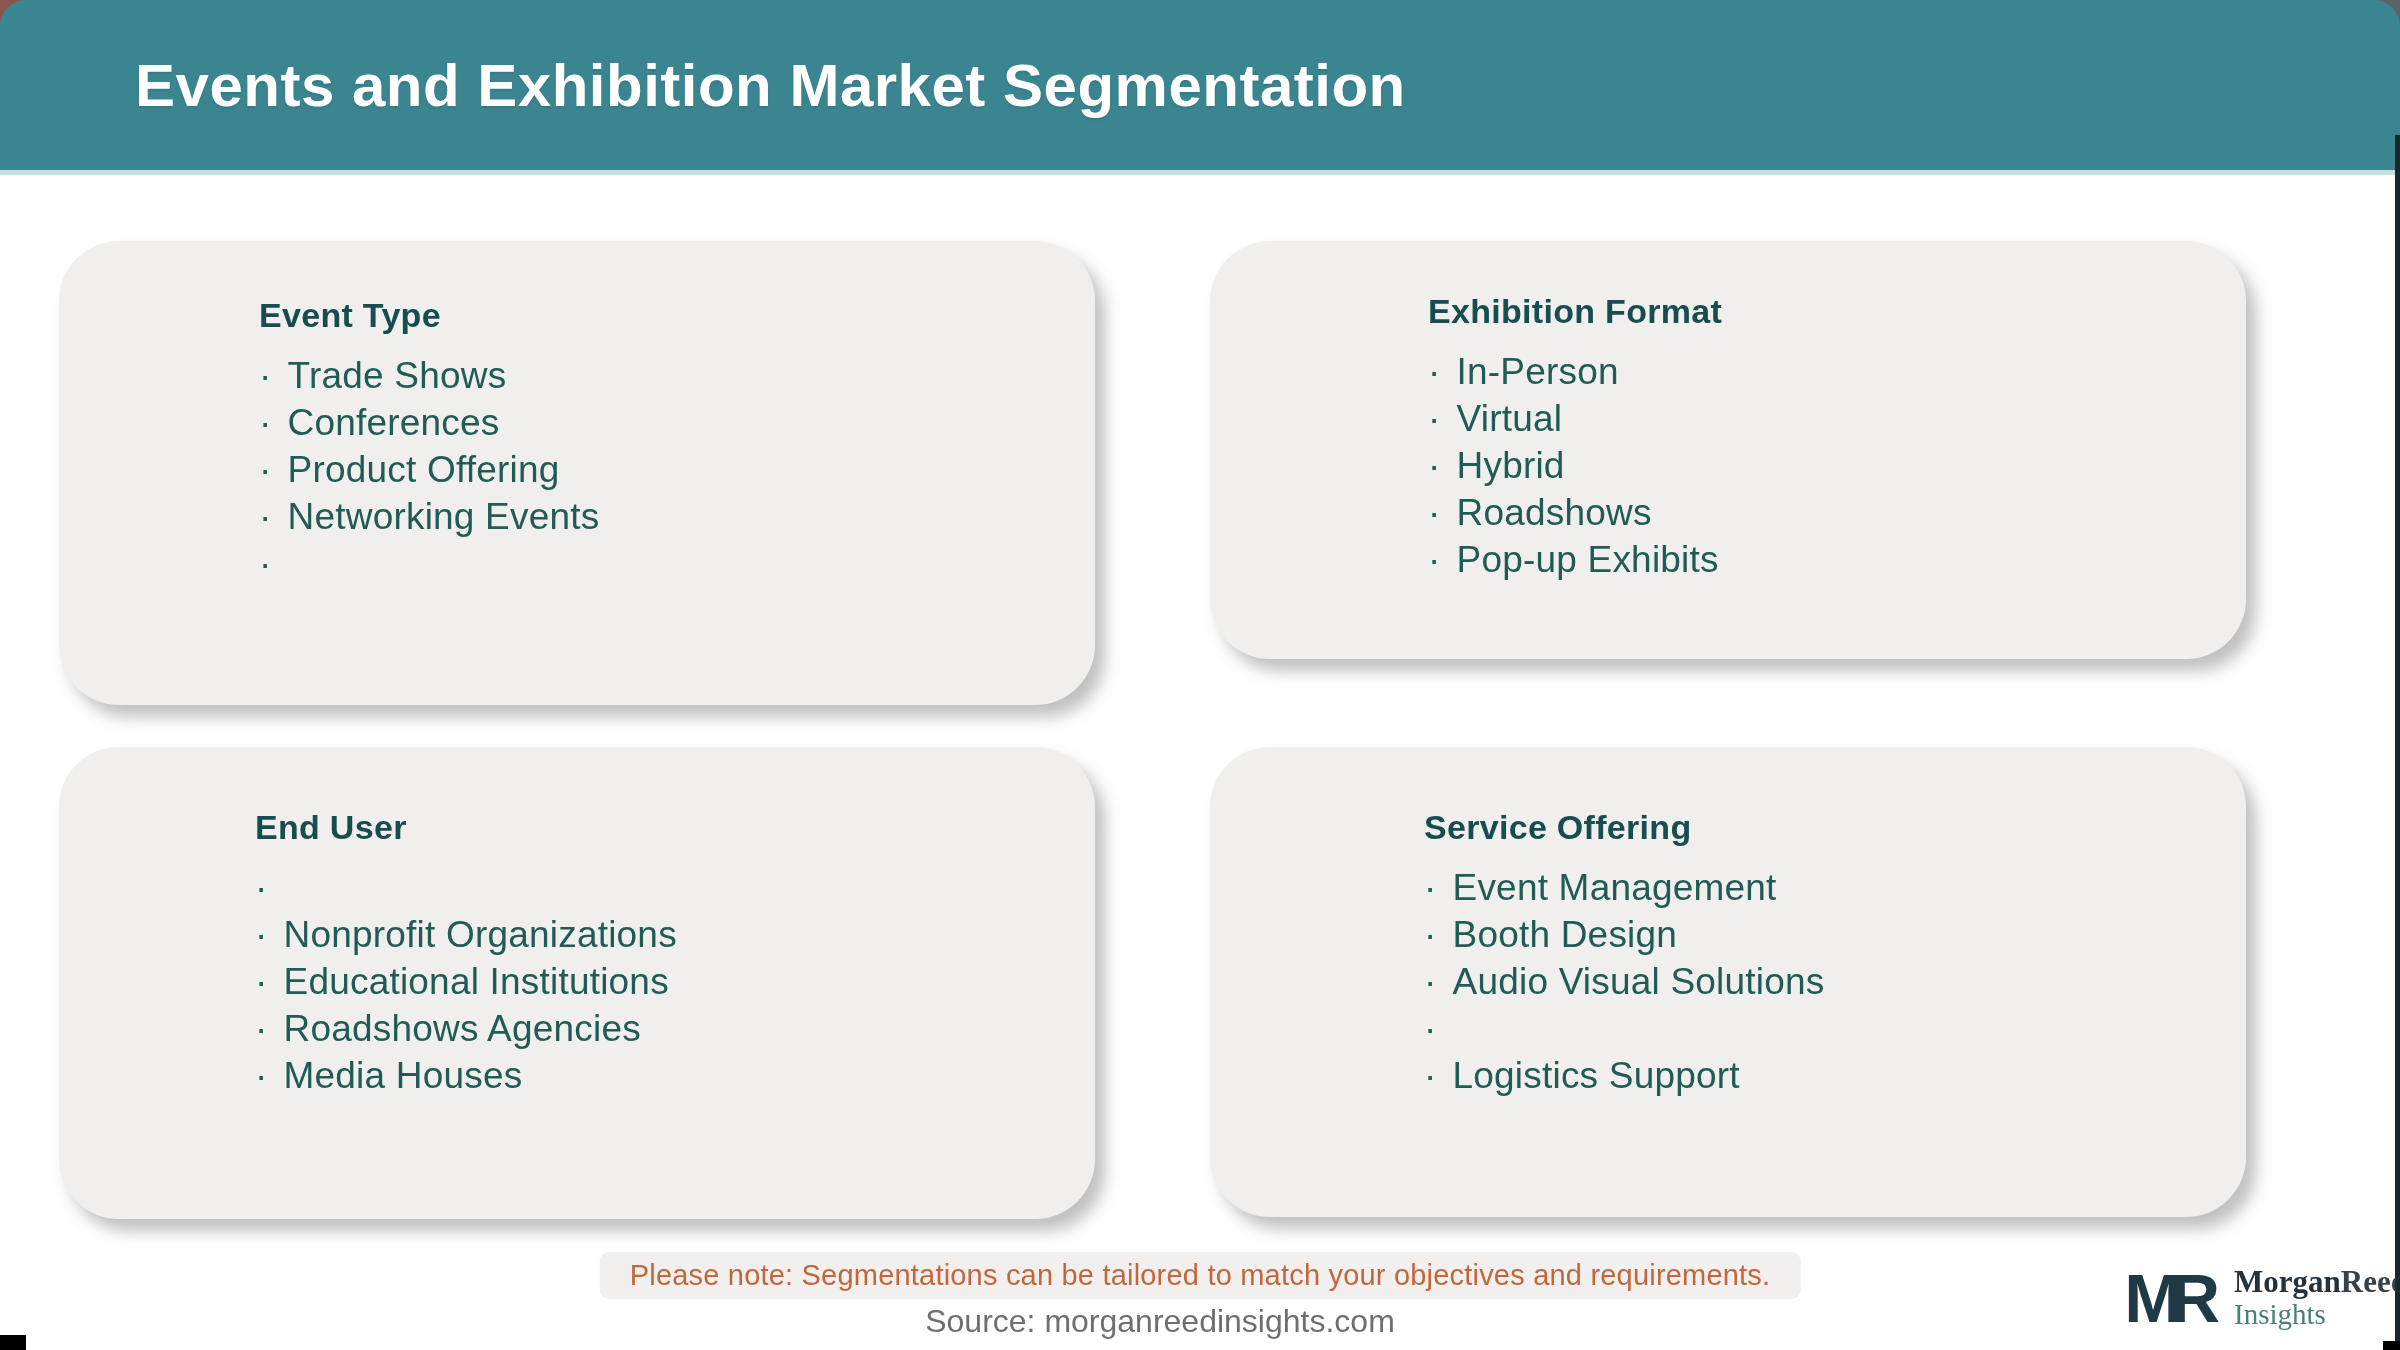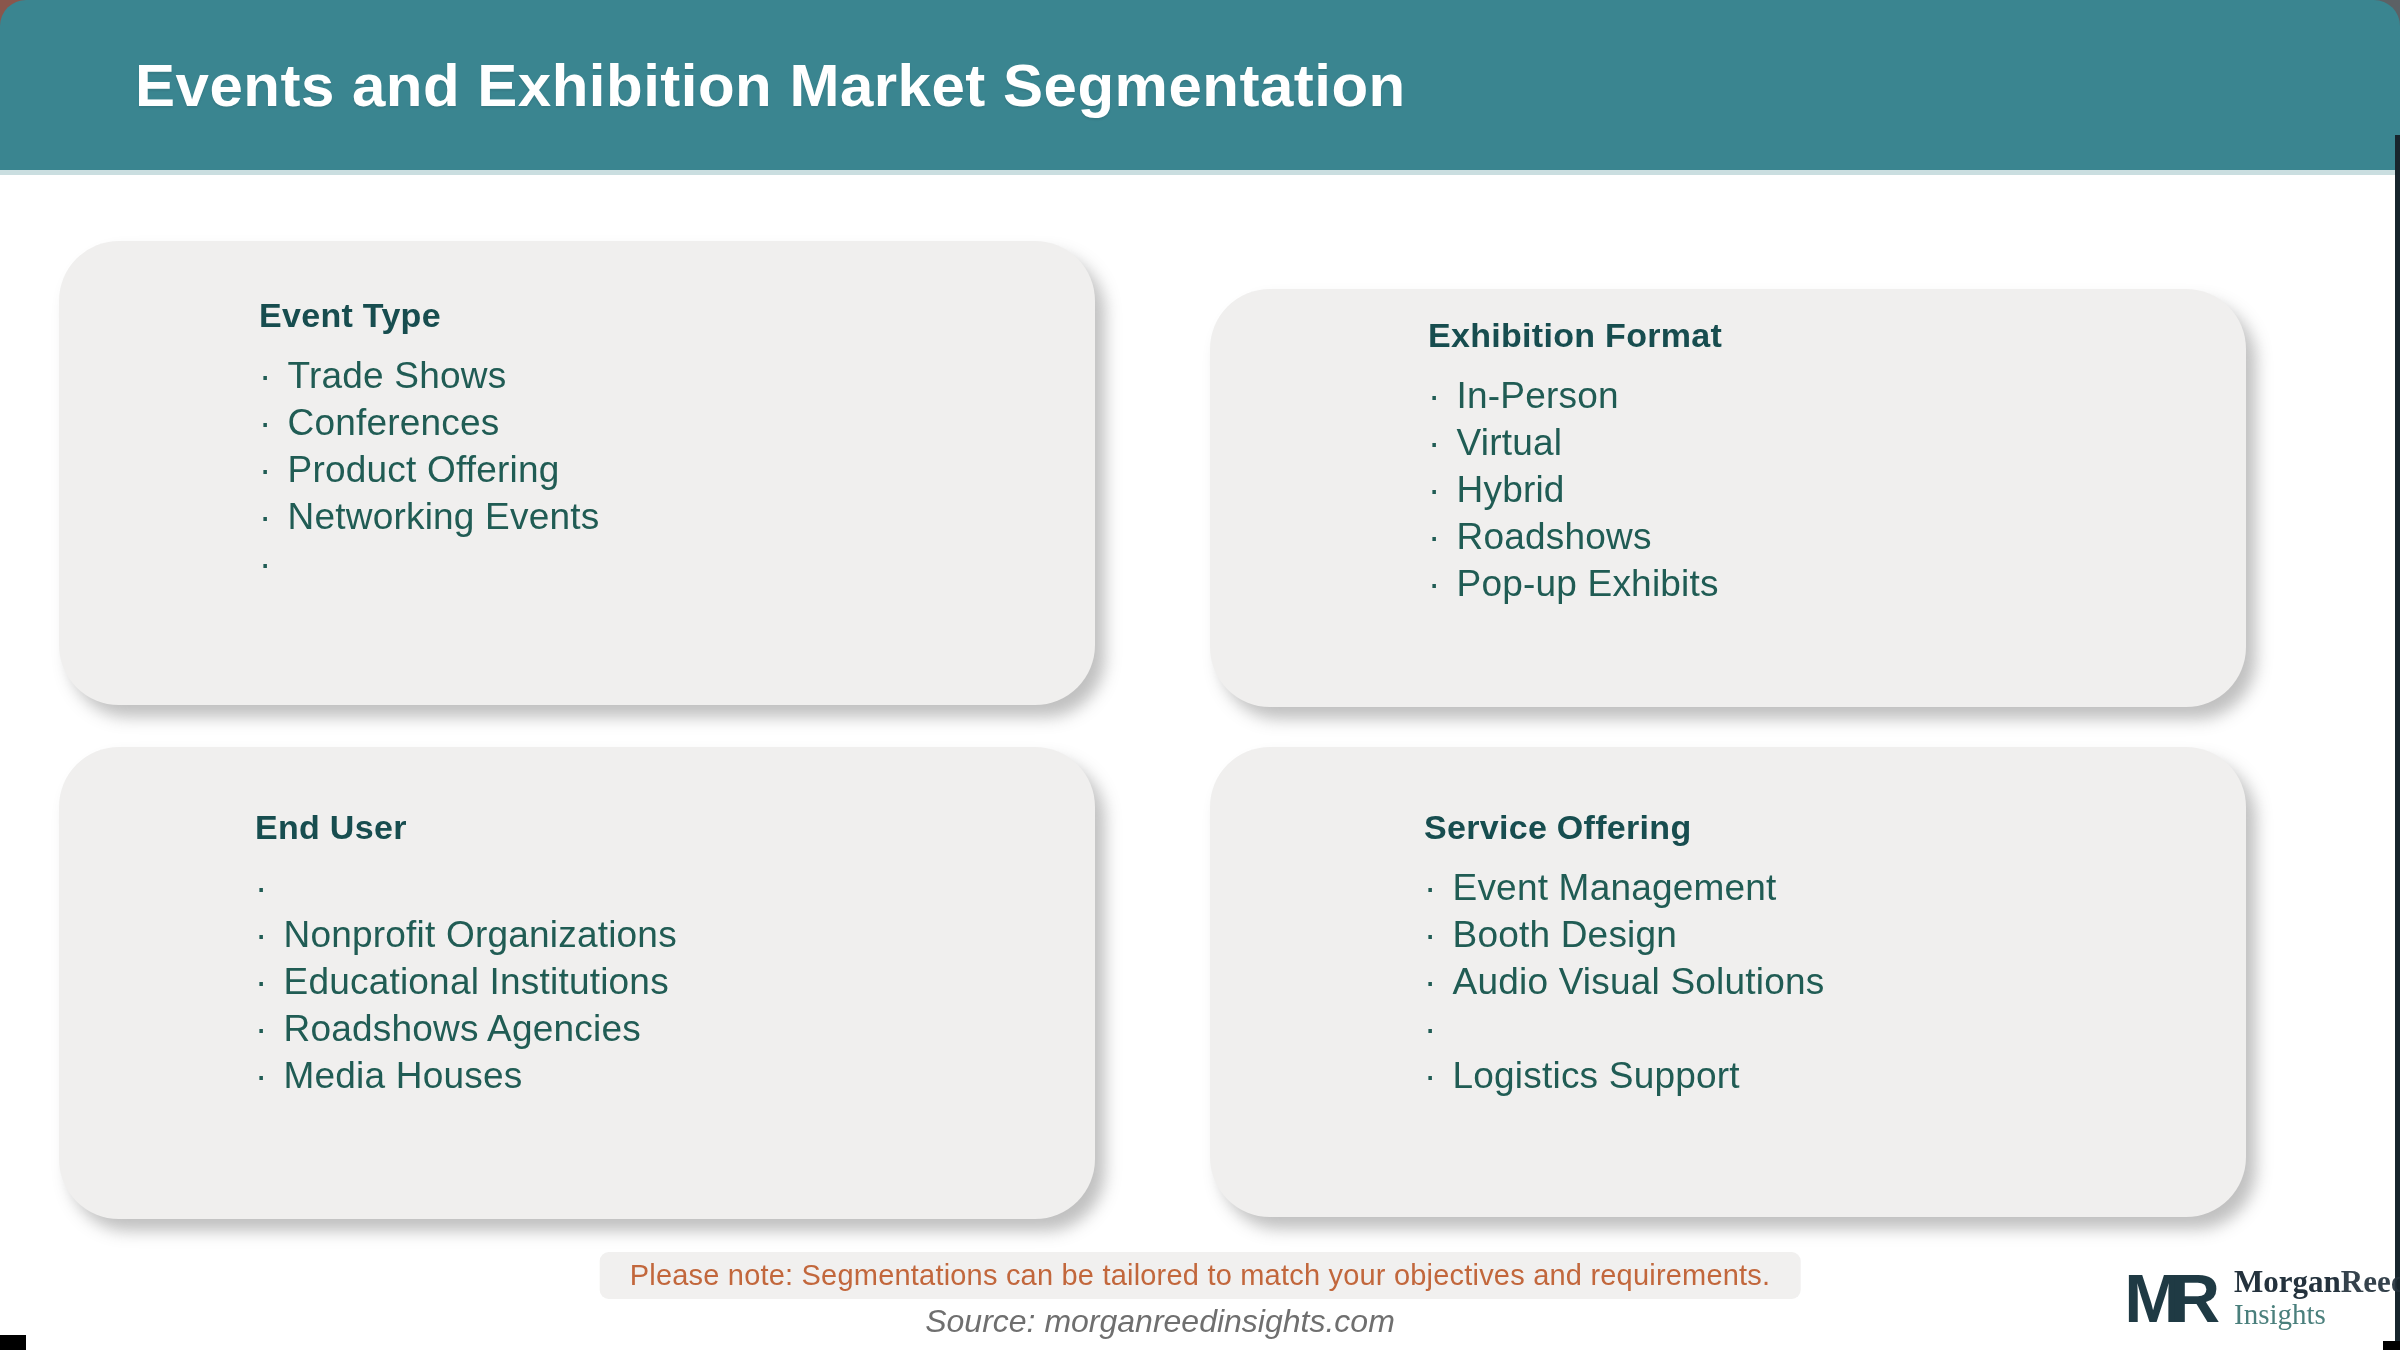--- a/index.html
+++ b/index.html
@@ -48,21 +48,21 @@
 
   
   .card{
     position:absolute;
     background:#f0efee;
     border-radius:60px;
     box-shadow:10px 12px 16px rgba(90,90,90,0.38);
     box-sizing:border-box;
   }
   .card-1{left:59px;top:241px;width:1036px;height:464px;padding:54px 40px 0 200px;}
-  .card-2{left:1210px;top:241px;width:1036px;height:418px;padding:26px 40px 0 218px;margin-top:48px;}
+  .card-2{left:1210px;top:241px;width:1036px;height:418px;padding:50px 40px 0 218px;}
   .card-3{left:59px;top:747px;width:1036px;height:472px;padding:60px 40px 0 196px;}
   .card-4{left:1210px;top:747px;width:1036px;height:470px;padding:60px 40px 0 214px;}
   .card-title{
     color:#174d4f;font-size:34px;font-weight:700;letter-spacing:.3px;
     margin:0 0 16px 0;line-height:1.2;
   }
   .card-list{margin:0;padding:0;list-style:none;}
   .card-list .row{
     display:flex;align-items:baseline;
     color:#205c54;font-size:37px;font-weight:400;
@@ -75,21 +75,21 @@
   
   .note-banner{
     position:absolute;left:1200px;top:1252px;transform:translateX(-50%);
     height:47px;padding:0 30px;border-radius:9px;
     background:#f1f0ef;
     display:flex;align-items:center;white-space:nowrap;
     color:#c2673c;font-size:29px;letter-spacing:.2px;
   }
   .source-line{
     position:absolute;left:1160px;top:1303px;transform:translateX(-50%);
-    color:#6f6f6f;font-size:32px;white-space:nowrap;font-style:italic;
+    color:#6f6f6f;font-size:32px;white-space:nowrap;
   }
 
   
   .logo{
     position:absolute;left:2128px;top:1262px;
     display:flex;align-items:center;gap:10px;
   }
   .logo-monogram{width:96px;height:72px;display:block;}
   .logo-text{display:flex;flex-direction:column;justify-content:center;line-height:1.02;}
   .logo-name{

